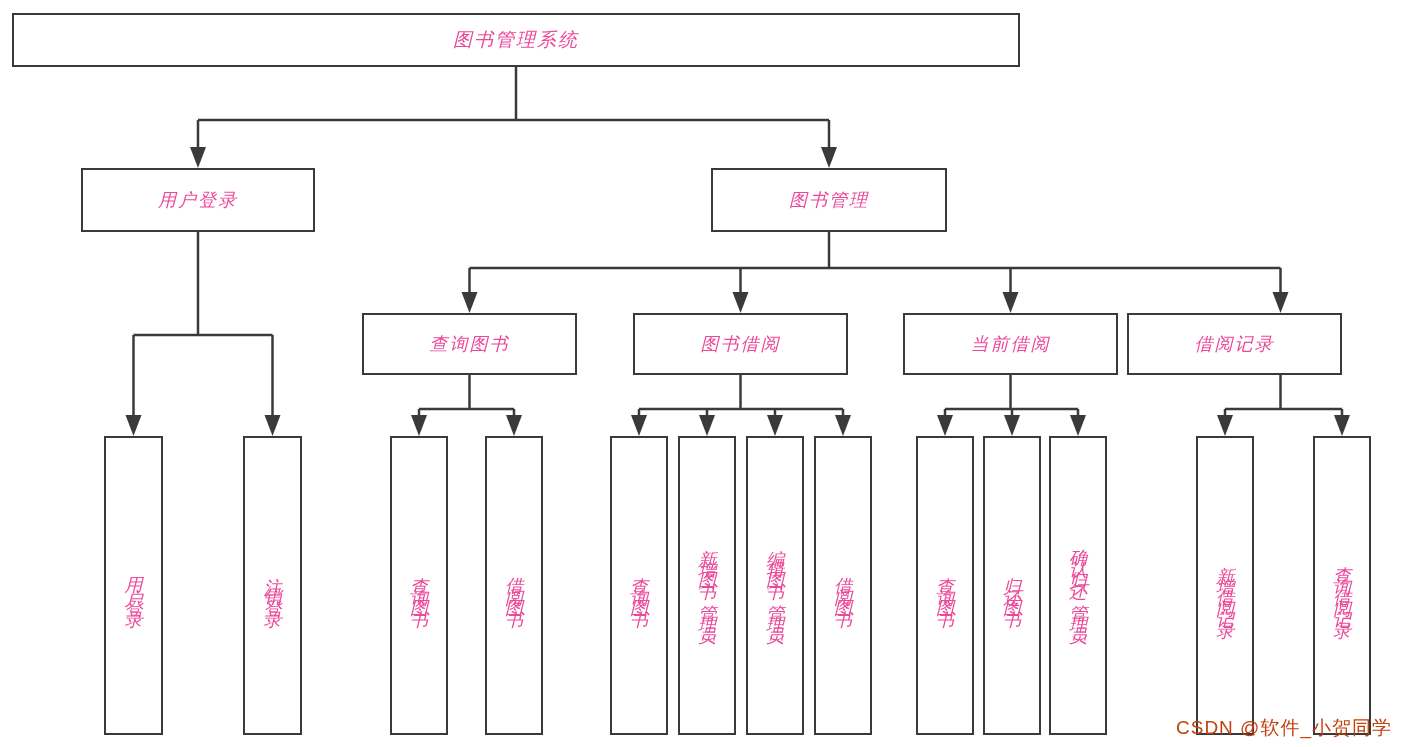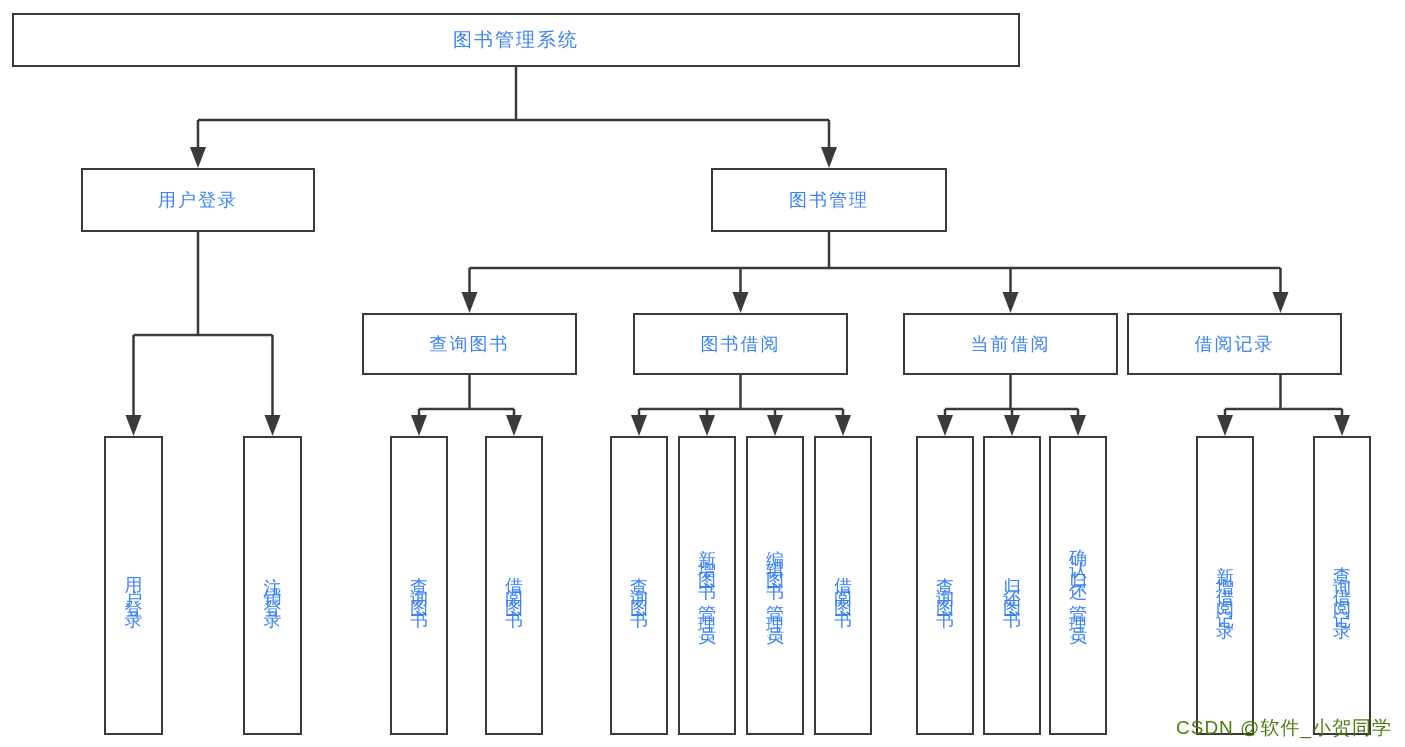--- a/index.html
+++ b/index.html
@@ -17,48 +17,49 @@
     width: 1405px; height: 747px;
     z-index: 1;
   }
   #wires line { stroke: #3a3a3a; stroke-width: 2.5; }
   #wires path { fill: #3a3a3a; stroke: none; }
   .box {
     position: absolute;
     box-sizing: border-box;
     border: 2.5px solid #3a3a3a;
     background: #ffffff;
-    color: #3b82f6;
+    color: #ec4899;
     display: flex;
     align-items: center;
     justify-content: center;
     z-index: 2;
     font-size: 18px;
     letter-spacing: 2px;
     white-space: nowrap;
+    font-style: italic;
   }
   .root-box { font-size: 19px; }
   .leaf {
     top: 436px;
     height: 299px;
     writing-mode: vertical-rl;
     text-orientation: mixed;
     letter-spacing: 0.62em;
     font-size: 18px;
     white-space: normal;
     padding: 4px 0;
     line-height: 1;
   }
   #watermark {
     position: absolute;
     left: 1176px;
     top: 715px;
     z-index: 5;
     font-size: 19px;
-    color: #4d7c0f;
+    color: #c2410c;
     letter-spacing: 1px;
     pointer-events: none;
     white-space: nowrap;
   }
 </style>
 </head>
 <body>
 
 <div id="stage">
 

